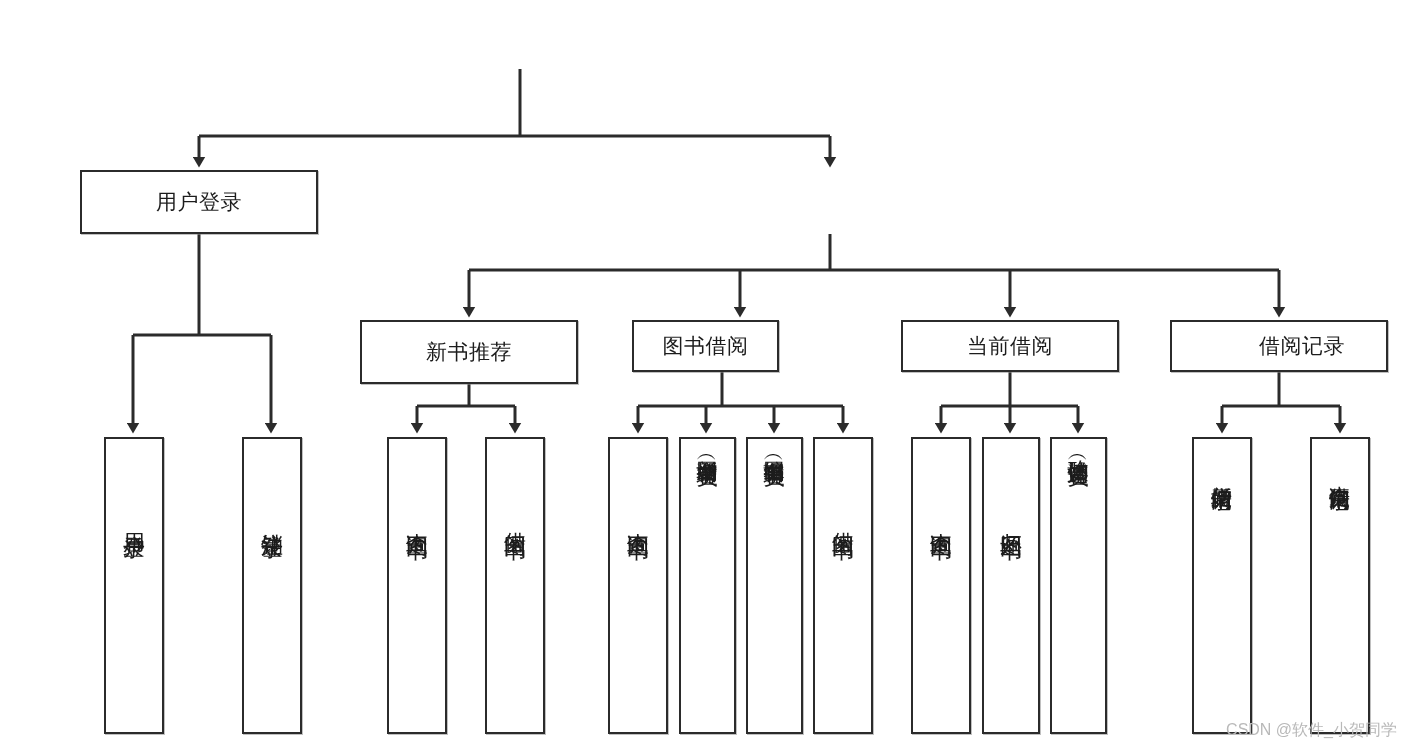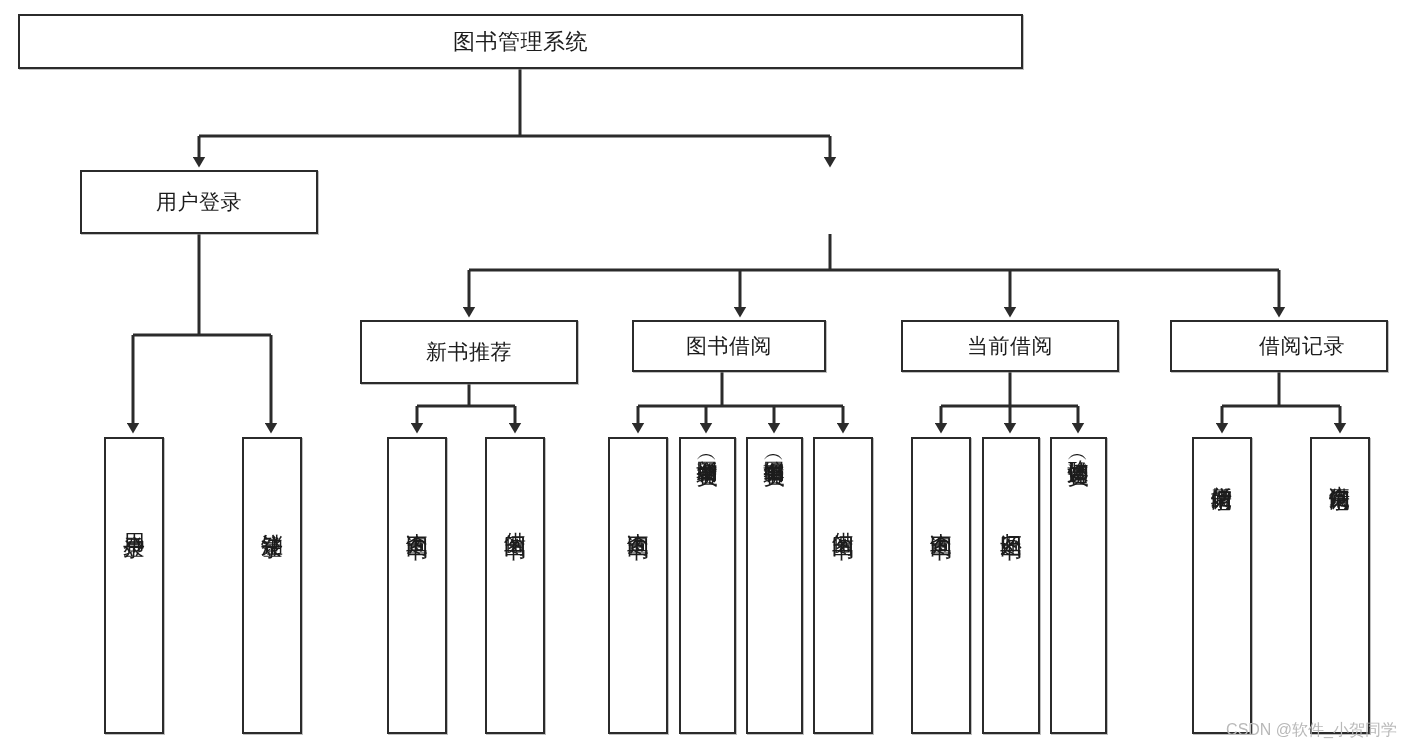--- a/index.html
+++ b/index.html
@@ -122,32 +122,29 @@
       <path d="M1010,406 L1010,424" marker-end="url(#arrow)"></path>
       <path d="M1078,406 L1078,424" marker-end="url(#arrow)"></path>
 
       <path d="M1279,372 L1279,406"></path>
       <path d="M1222,406 L1340,406"></path>
       <path d="M1222,406 L1222,424" marker-end="url(#arrow)"></path>
       <path d="M1340,406 L1340,424" marker-end="url(#arrow)"></path>
     </g>
   </svg>
 
-  <div class="node root h" style="left:18px; top:14px; width:1005px; height:55px;">
-    <span class="label">图书管理系统</span>
-  </div>
 
   <div class="node h" style="left:80px; top:170px; width:238px; height:64px;">
     <span class="label">用户登录</span>
   </div>
 
   <div class="node h" style="left:360px; top:320px; width:218px; height:64px;">
     <span class="label">新书推荐</span>
   </div>
-  <div class="node h" style="left:632px; top:320px; width:194px; height:52px;">
+  <div class="node h" style="left:632px; top:320px; width:147px; height:52px;">
     <span class="label">图书借阅</span>
   </div>
   <div class="node h" style="left:901px; top:320px; width:218px; height:52px;">
     <span class="label">当前借阅</span>
   </div>
   <div class="node h" style="left:1170px; top:320px; width:218px; height:52px;padding-left:46px;">
     <span class="label">借阅记录</span>
   </div>
 
   <div class="node v" style="left:104px; top:437px; width:60px; height:297px; padding-top:76px;">

